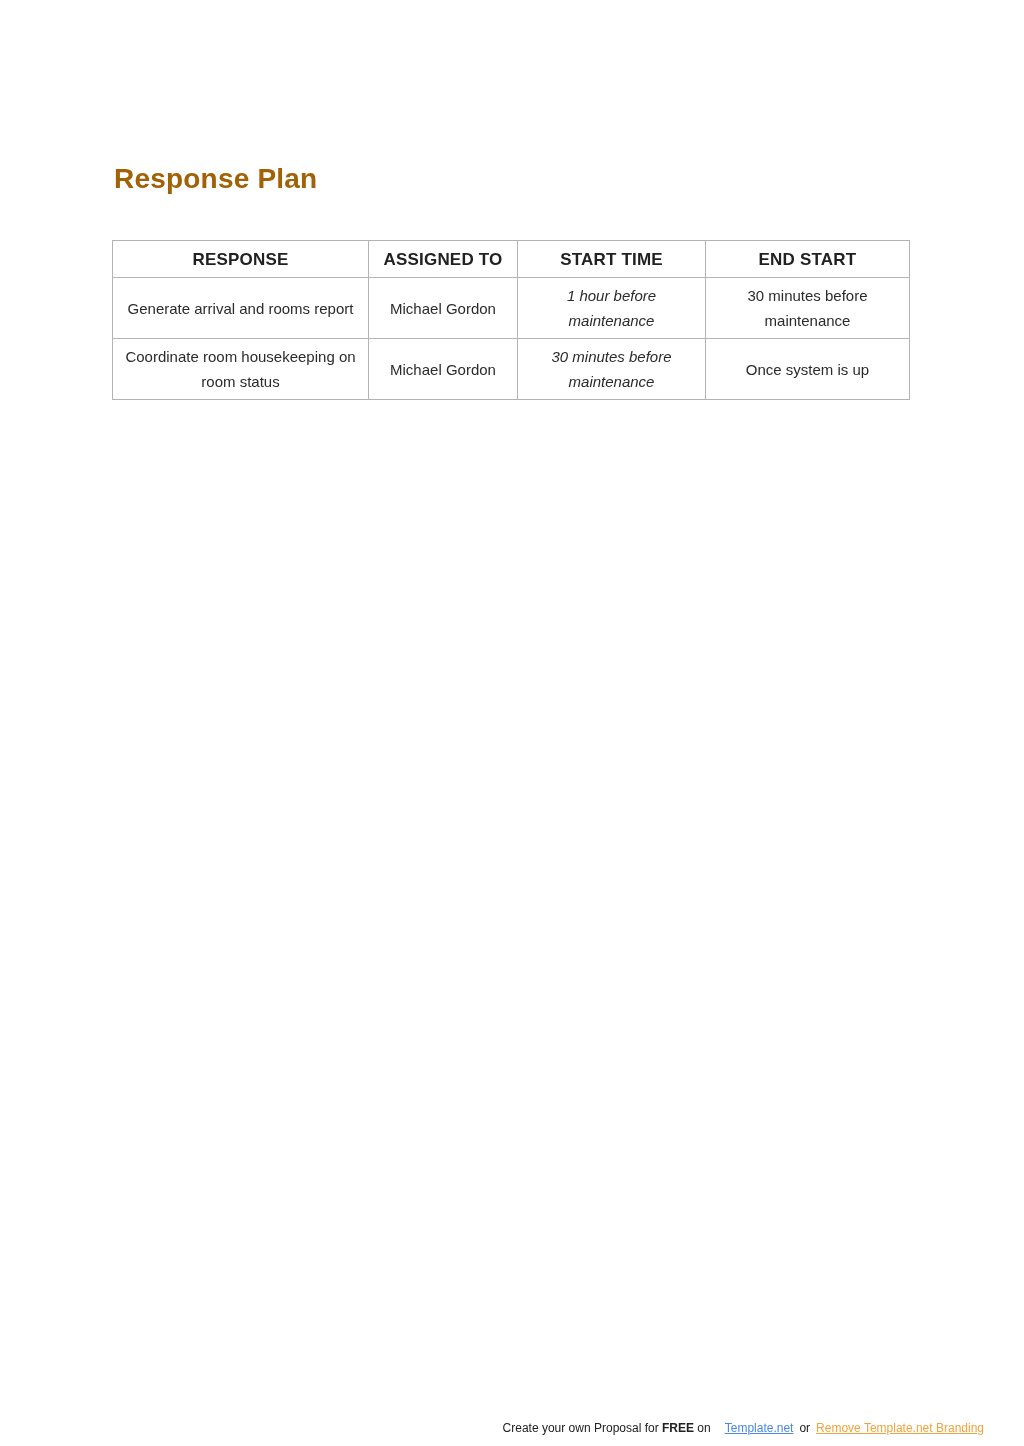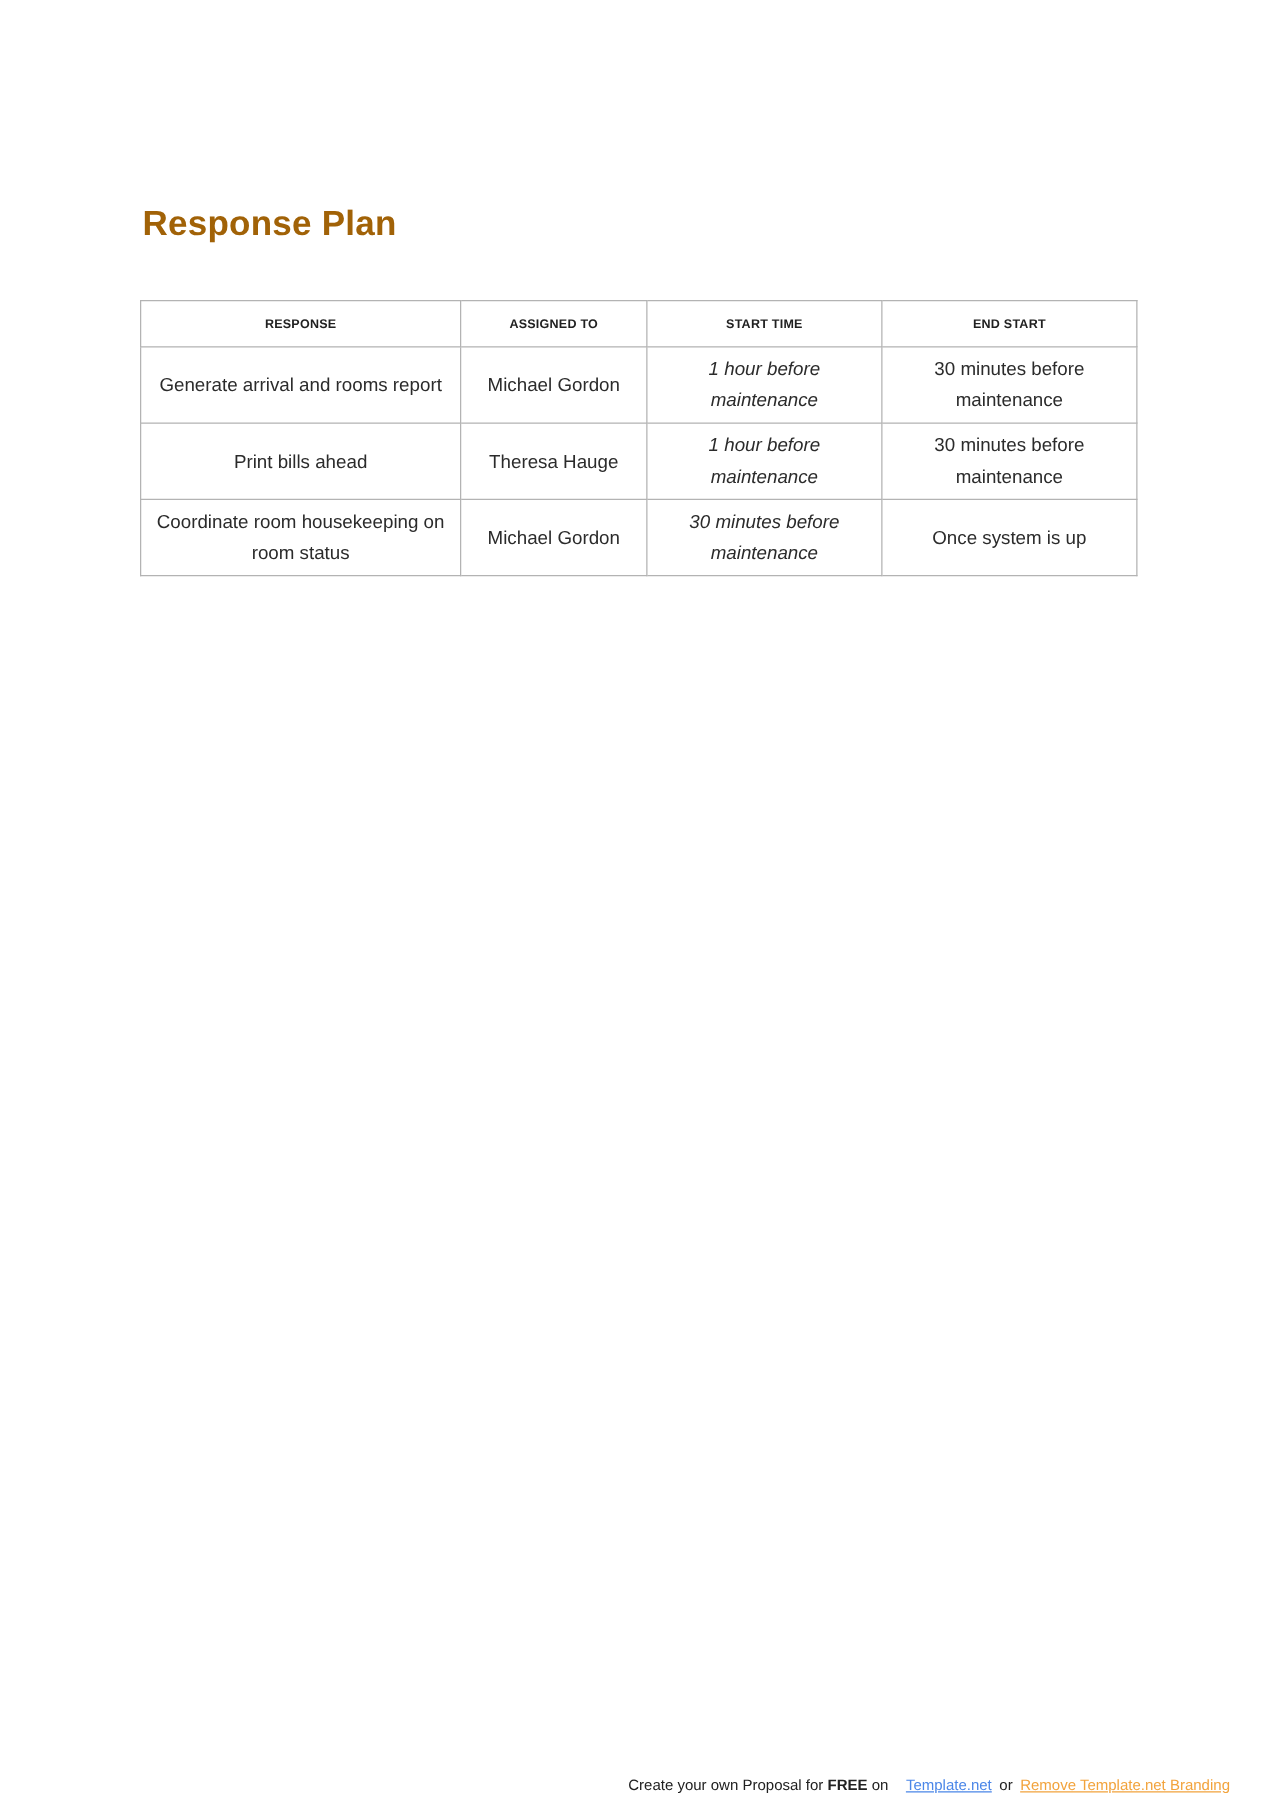--- a/index.html
+++ b/index.html
@@ -36,21 +36,21 @@
     text-align: center;
     vertical-align: middle;
     font-size: 15px;
     line-height: 25px;
     color: #2b2b2b;
     word-wrap: break-word;
   }
   .plan-table th {
     height: 37px;
     font-weight: bold;
-    font-size: 10px;
+    font-size: 17px;
     color: #212121;
     letter-spacing: 0.2px;
   }
   .plan-table td { padding: 5px 10px; }
   col.c1 { width: 256px; }
   col.c2 { width: 149px; }
   col.c3 { width: 188px; }
   col.c4 { width: 204px; }
   .plan-table td.cell-c1 { padding: 5px 8px; }
   .plan-table td.cell-c2 { padding: 5px 4px; text-align: center; }
@@ -101,26 +101,20 @@
     </tr>
   </thead>
   <tbody>
     <tr>
       <td class="cell-c1">Generate arrival and rooms report</td>
       <td class="cell-c2">Michael Gordon</td>
       <td class="cell-c3">1 hour before maintenance</td>
       <td class="cell-c4">30 minutes before maintenance</td>
     </tr>
     <tr>
-      <td class="cell-c1">Print bills ahead</td>
-      <td class="cell-c2">Theresa Hauge</td>
-      <td class="cell-c3">1 hour before maintenance</td>
-      <td class="cell-c4">30 minutes before maintenance</td>
-    </tr>
-    <tr>
       <td class="cell-c1">Coordinate room housekeeping on room status</td>
       <td class="cell-c2">Michael Gordon</td>
       <td class="cell-c3">30 minutes before maintenance</td>
       <td class="cell-c4">Once system is up</td>
     </tr>
   </tbody>
 </table>
 
 <div class="footer-bar">
   <span>Create your own Proposal for </span><span class="free">FREE</span><span> on</span><a class="footer-link-blue">Template.net</a><span class="footer-or">or</span><a class="footer-link-orange">Remove Template.net Branding</a>

